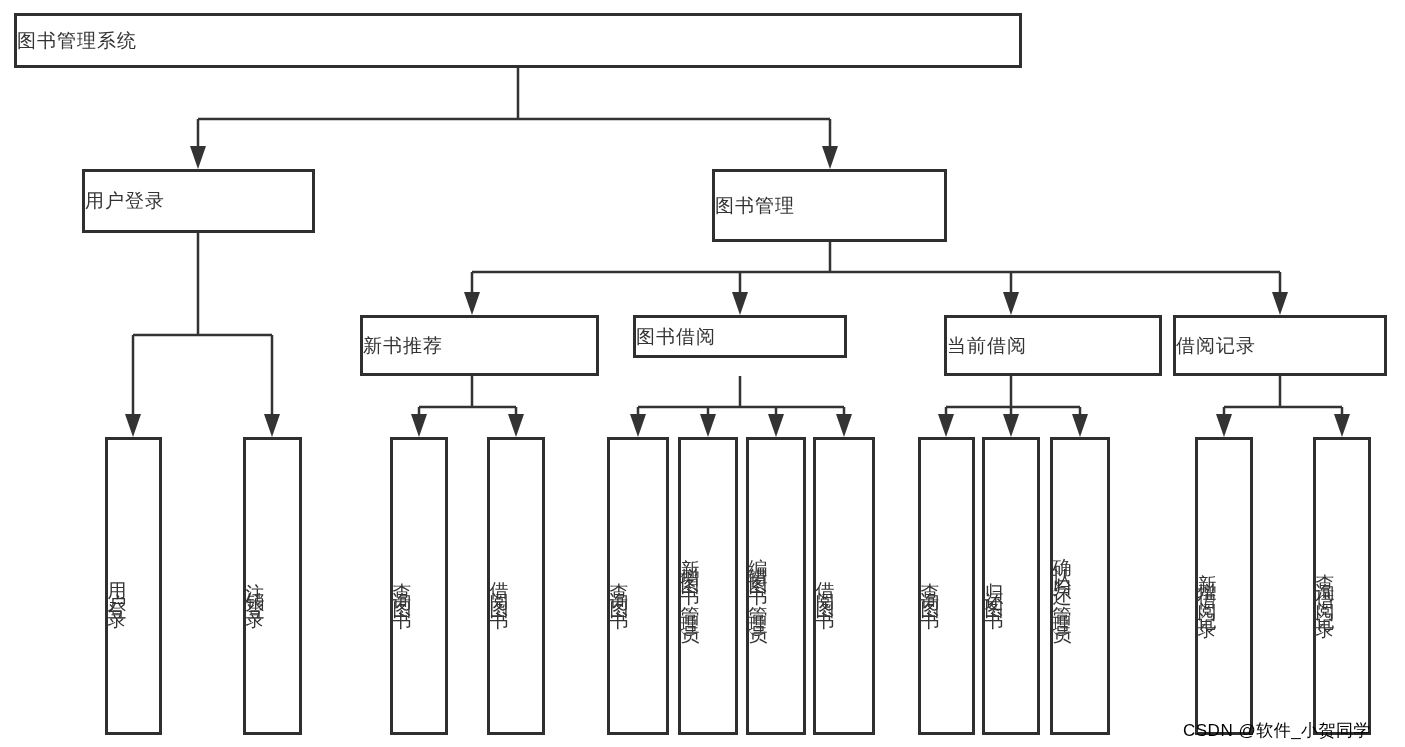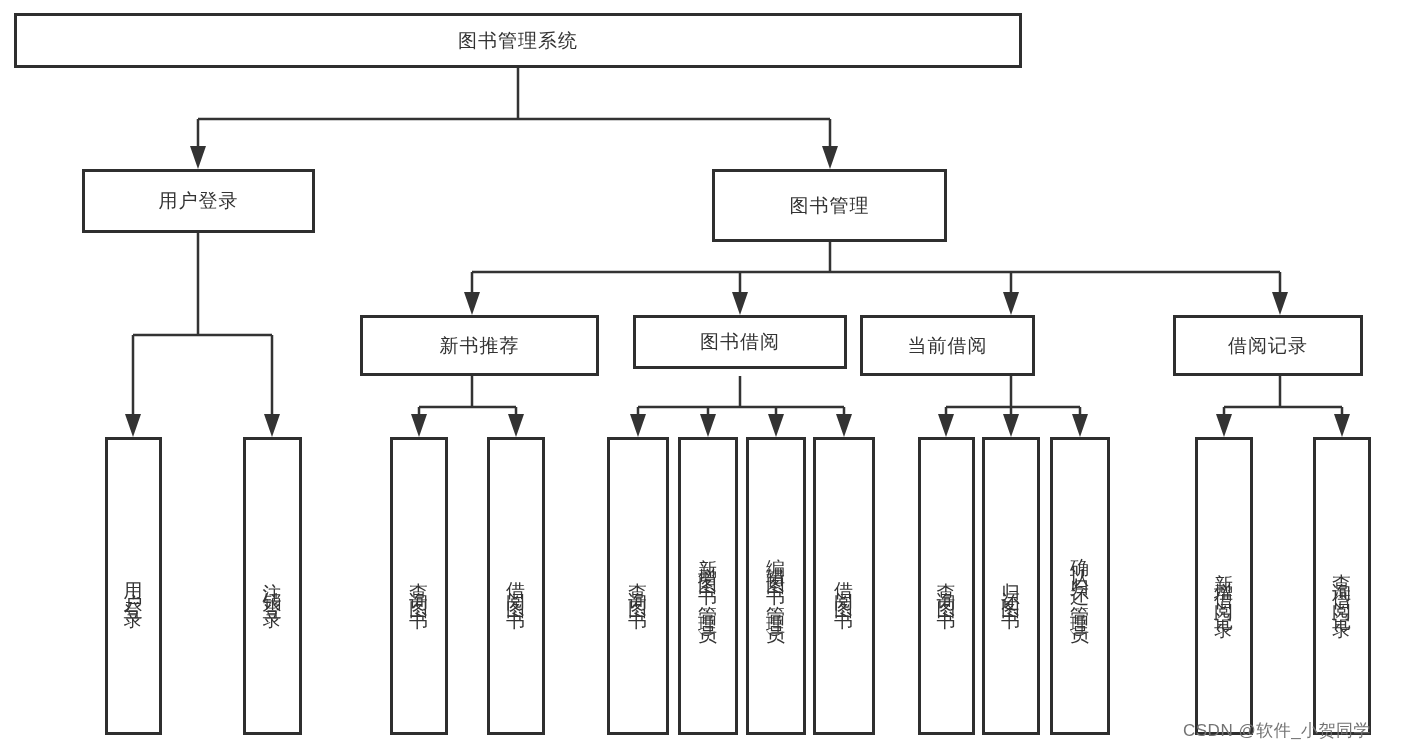--- a/index.html
+++ b/index.html
@@ -17,42 +17,42 @@
     width: 1405px; height: 747px;
     z-index: 1;
   }
   .node {
     position: absolute;
     box-sizing: border-box;
     background: #ffffff;
     border: 3px solid #2f2f2f;
     display: flex;
     align-items: center;
-    justify-content: center;
+    justify-content: flex-start;
     z-index: 2;
     color: #333333;
   }
   .node.h span {
     font-size: 19px;
     letter-spacing: 1px;
     white-space: nowrap;
   }
   .node.v span {
     writing-mode: vertical-rl;
     text-orientation: mixed;
     font-size: 19px;
     letter-spacing: 0.5em;
     line-height: 1;
   }
   .watermark {
     position: absolute;
     left: 1183px;
     top: 719px;
     font-size: 17px;
-    color: #737373;
+    color: #000000;
     white-space: nowrap;
     z-index: 5;
     letter-spacing: 0.5px;
   }
 </style>
 </head>
 <body>
 
 <div class="canvas">
 
@@ -106,27 +106,27 @@
   <div class="node h" style="left:82px; top:169px; width:233px; height:64px">
     <span>用户登录</span>
   </div>
   <div class="node h" style="left:712px; top:169px; width:235px; height:73px">
     <span>图书管理</span>
   </div>
 
   <div class="node h" style="left:360px; top:315px; width:239px; height:61px">
     <span>新书推荐</span>
   </div>
-  <div class="node h" style="left:633px; top:315px; width:214px; height:54px">
+  <div class="node h" style="left:633px; top:315px; width:214px; height:43px">
     <span>图书借阅</span>
   </div>
-  <div class="node h" style="left:860px; top:315px; width:175px; height:61px">
+  <div class="node h" style="left:944px; top:315px; width:218px; height:61px">
     <span>当前借阅</span>
   </div>
-  <div class="node h" style="left:1173px; top:315px; width:190px; height:61px">
+  <div class="node h" style="left:1173px; top:315px; width:214px; height:61px">
     <span>借阅记录</span>
   </div>
 
   <div class="node v" style="left:105px; top:437px; width:57px; height:298px">
     <span>用户登录</span>
   </div>
   <div class="node v" style="left:243px; top:437px; width:59px; height:298px">
     <span>注销登录</span>
   </div>
 

